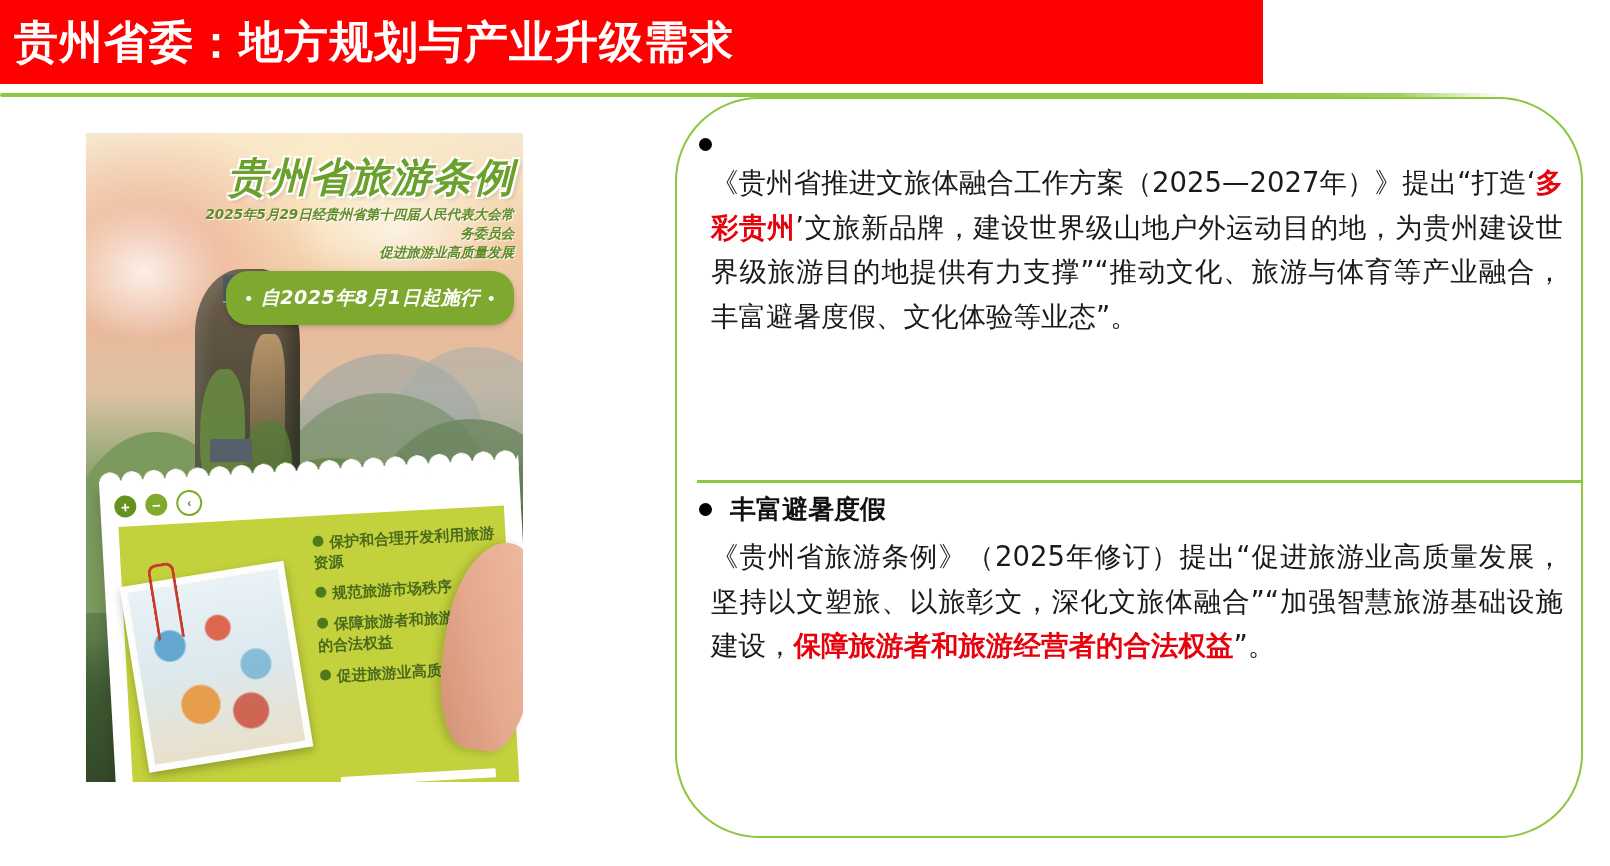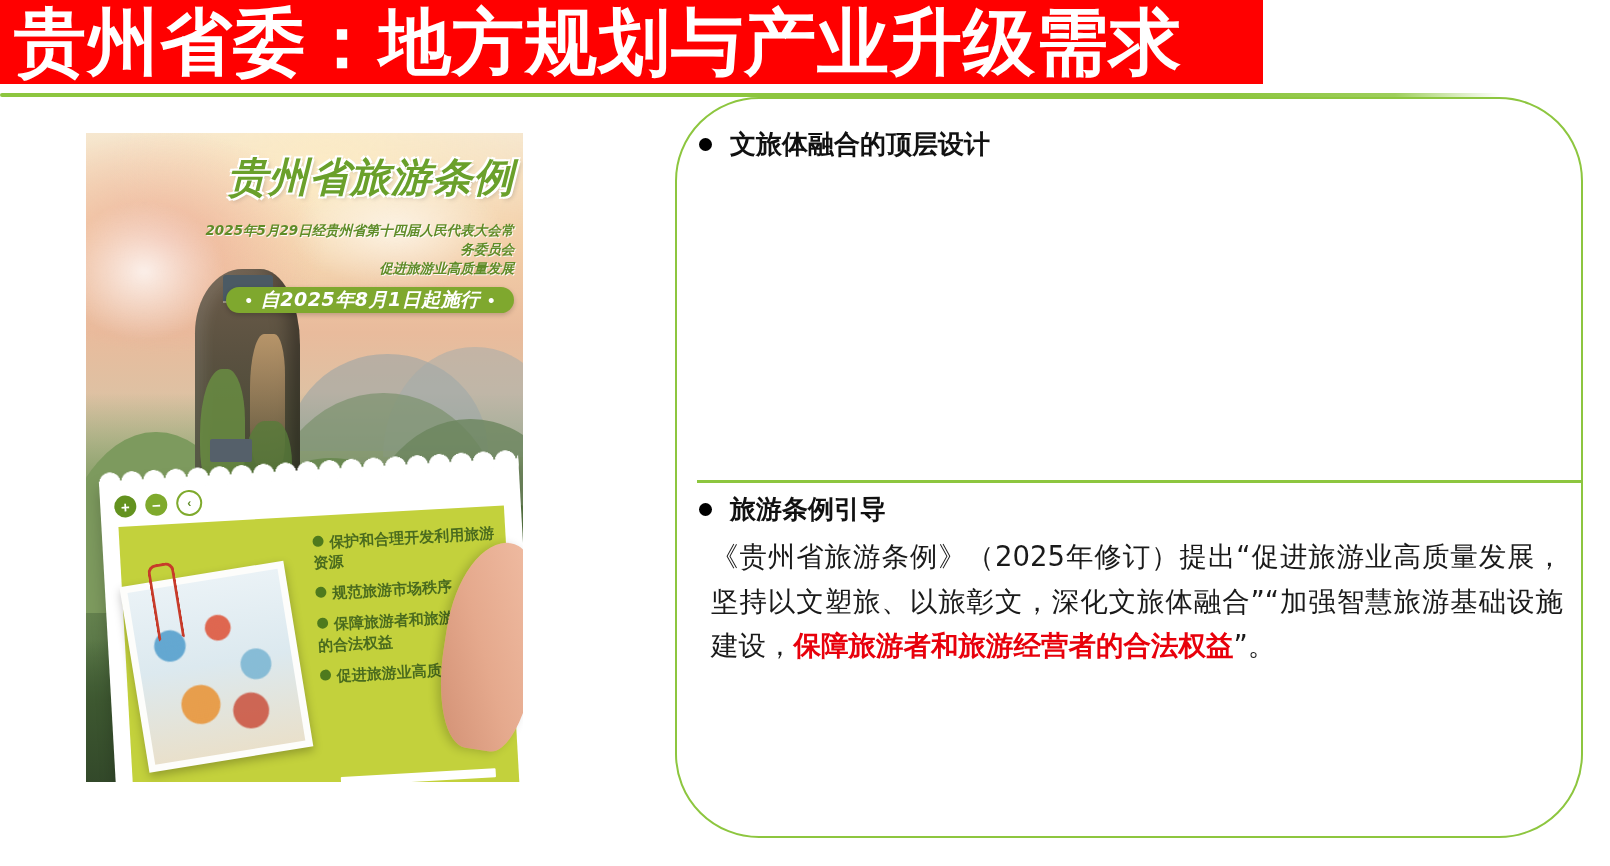--- a/index.html
+++ b/index.html
@@ -20,21 +20,21 @@
   .title-banner {
     position: absolute;
     left: 0; top: 0;
     width: 1263px; height: 84px;
     background: #FF0000;
     display: flex;
     align-items: center;
   }
   .title-text {
     color: #ffffff;
-    font-size: 72px;
+    font-size: 44px;
     font-weight: 700;
     letter-spacing: 1px;
     line-height: 1;
     padding-left: 14px;
     white-space: nowrap;
     font-family: "DejaVu Sans", "Liberation Sans", sans-serif;
   }
   .title-underline {
     position: absolute;
     left: 0; top: 93px;
@@ -122,28 +122,28 @@
   .poster-title {
     font-size: 40px; font-weight: 800; font-style: italic;
     color: #6aa02b; letter-spacing: 1px; line-height: 1.05;
     text-shadow: 2px 2px 0 #ffffff, -2px 2px 0 #ffffff, 2px -2px 0 #ffffff, -2px -2px 0 #ffffff,
                  3px 3px 4px rgba(0,0,0,0.16);
     white-space: nowrap;
     font-family: "DejaVu Sans", sans-serif;
   }
   .poster-sub {
     font-size: 13.5px; font-weight: 700; font-style: italic;
-    color: #5f8c28; line-height: 1.42; margin-top: 23px;
+    color: #5f8c28; line-height: 1.42; margin-top: 7px;
     text-shadow: 1px 1px 0 rgba(255,255,255,0.85);
     font-family: "DejaVu Sans", sans-serif;
   }
   .poster-pill {
     display: inline-block; margin-top: 9px;
     background: #7fa82e; color: #ffffff;
-    border-radius: 22px; padding: 0 18px;
+    border-radius: 22px; padding: 14px 18px;
     font-size: 19px; font-weight: 800; font-style: italic;
     letter-spacing: 0.5px;
     box-shadow: 0 2px 5px rgba(0,0,0,0.2);
     font-family: "DejaVu Sans", sans-serif;
   }
   .pill-dot { font-size: 14px; vertical-align: middle; }
 
   
   .poster-card {
     position: absolute;
@@ -340,30 +340,32 @@
       </div>
       <div class="finger"></div>
     </div>
   </div>
 
   <div class="content-box">
 
     <div class="section section-1">
       <div class="sec-head">
         <span class="sec-bullet"></span>
-        <span>文旅体融合的顶层设计</span>
+      </div>
+      <div class="sec-body">
+        <span>《贵州省推进文旅体融合工作方案（2025—2027年）》提出“打造‘</span><span class="hl-red">多彩贵州</span><span>’文旅新品牌，建设世界级山地户外运动目的地，为贵州建设世界级旅游目的地提供有力支撑”“推动文化、旅游与体育等产业融合，丰富避暑度假、文化体验等业态”。</span>
       </div>
     </div>
 
     <div class="divider"></div>
 
     <div class="section section-2">
       <div class="sec-head">
         <span class="sec-bullet"></span>
-        <span>旅游条例引导</span>
+        <span>丰富避暑度假</span>
       </div>
       <div class="sec-body">
         <span>《贵州省旅游条例》（2025年修订）提出“促进旅游业高质量发展，坚持以文塑旅、以旅彰文，深化文旅体融合”“加强智慧旅游基础设施建设，</span><span class="hl-red">保障旅游者和旅游经营者的合法权益</span><span>”。</span>
       </div>
     </div>
 
   </div>
 
 </div>
 

